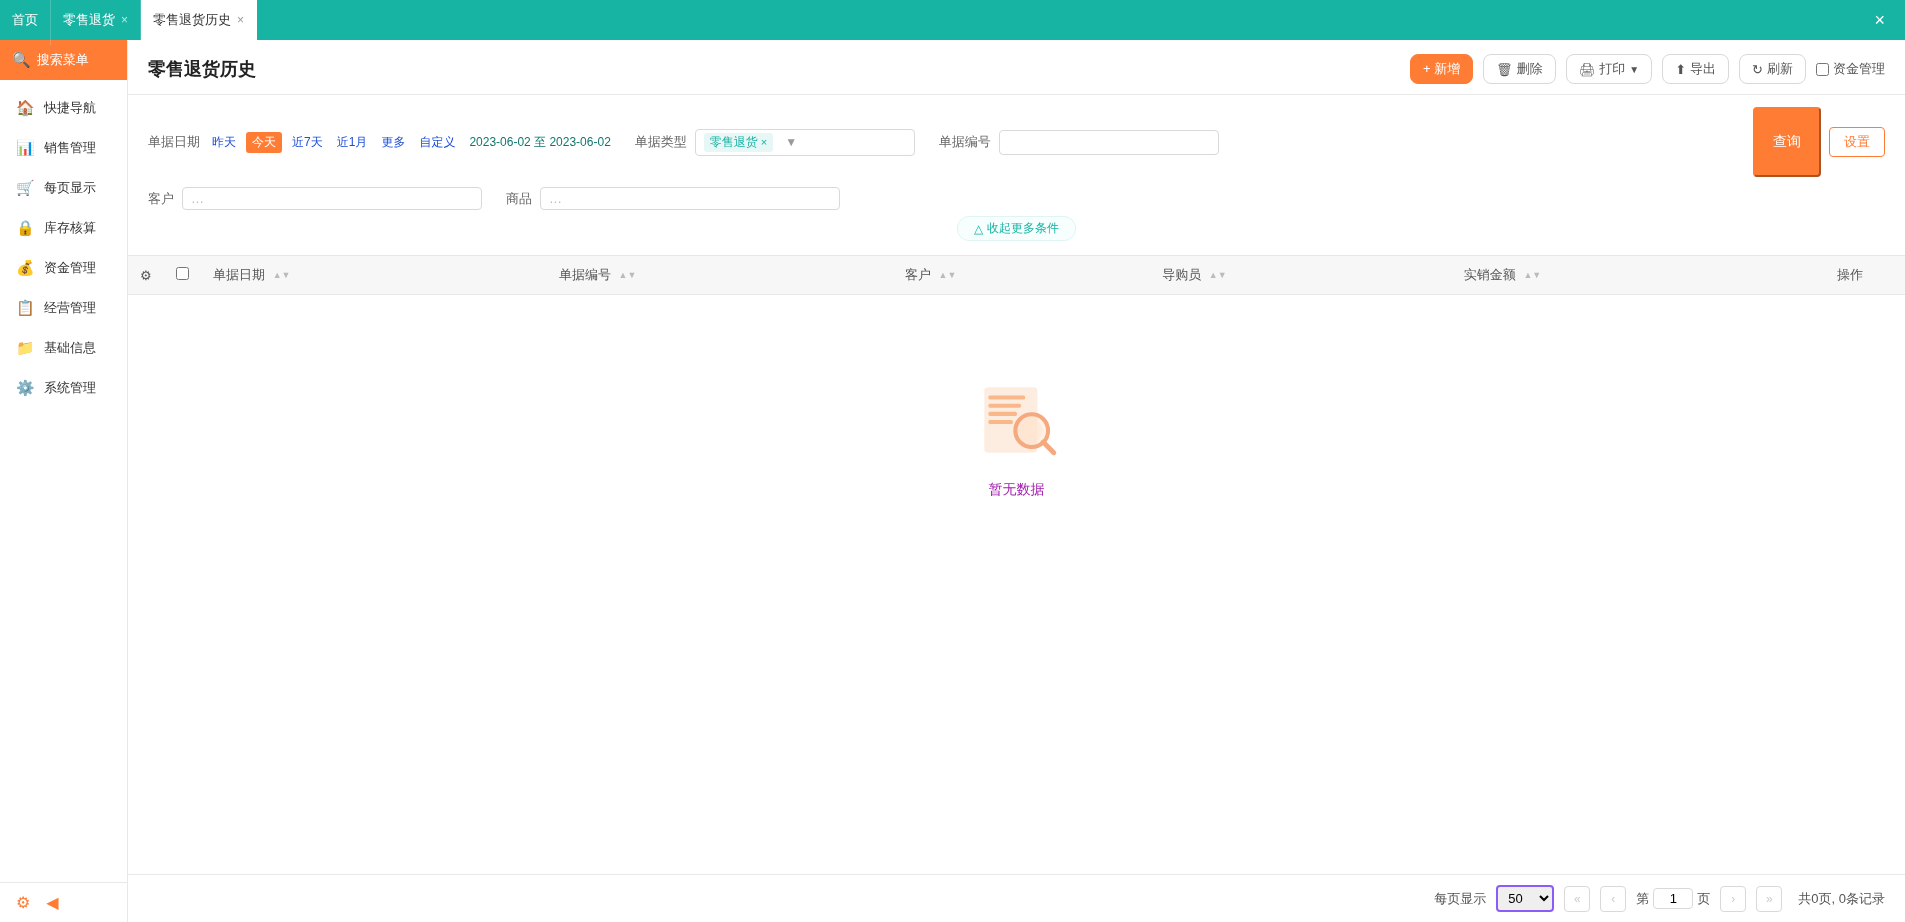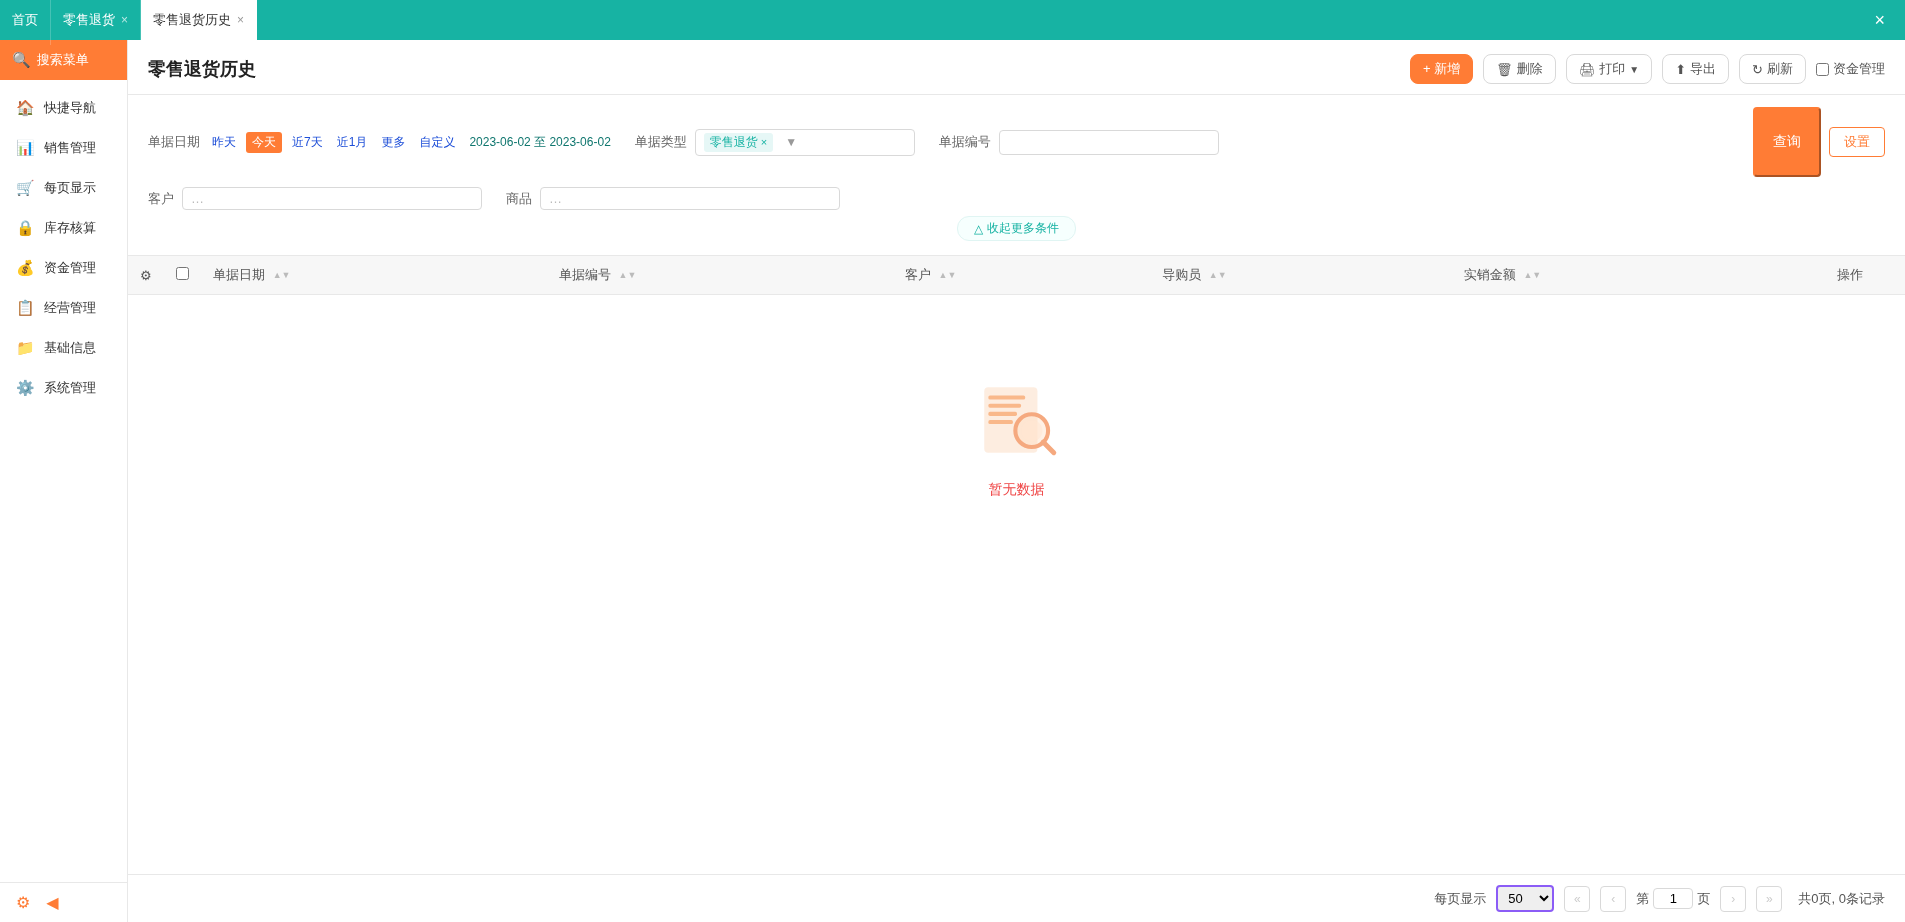--- a/index.html
+++ b/index.html
@@ -343,21 +343,21 @@
       align-items: center;
       justify-content: center;
       padding: 80px 20px;
       color: #bbb;
     }
     .empty-icon {
       width: 100px;
       height: 90px;
       margin-bottom: 16px;
     }
-    .empty-text { font-size: 14px; color: #ef4444; }
+    .empty-text { font-size: 14px; color: #a21caf; }
 
     
     .pagination-bar {
       background: #fff;
       border-top: 1px solid #e8e8e8;
       padding: 10px 20px;
       display: flex;
       align-items: center;
       justify-content: flex-end;
       gap: 10px;

